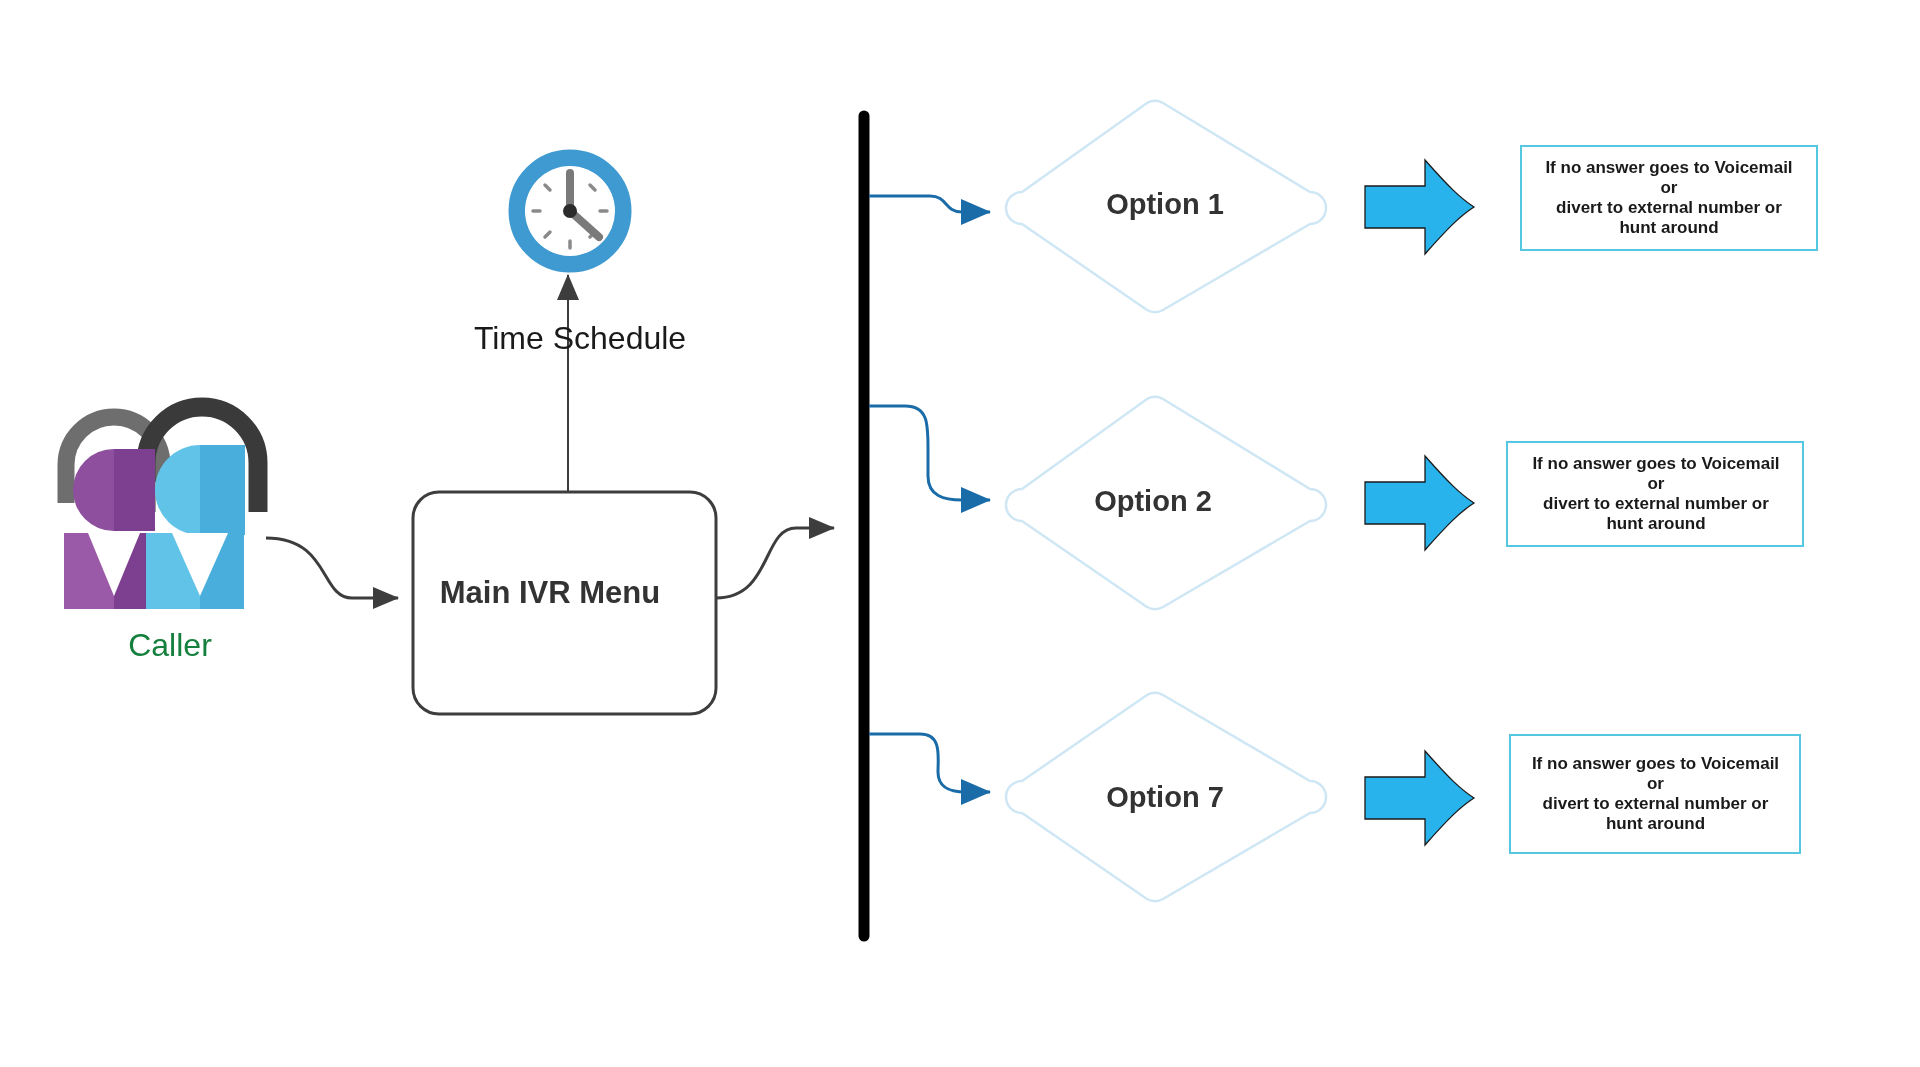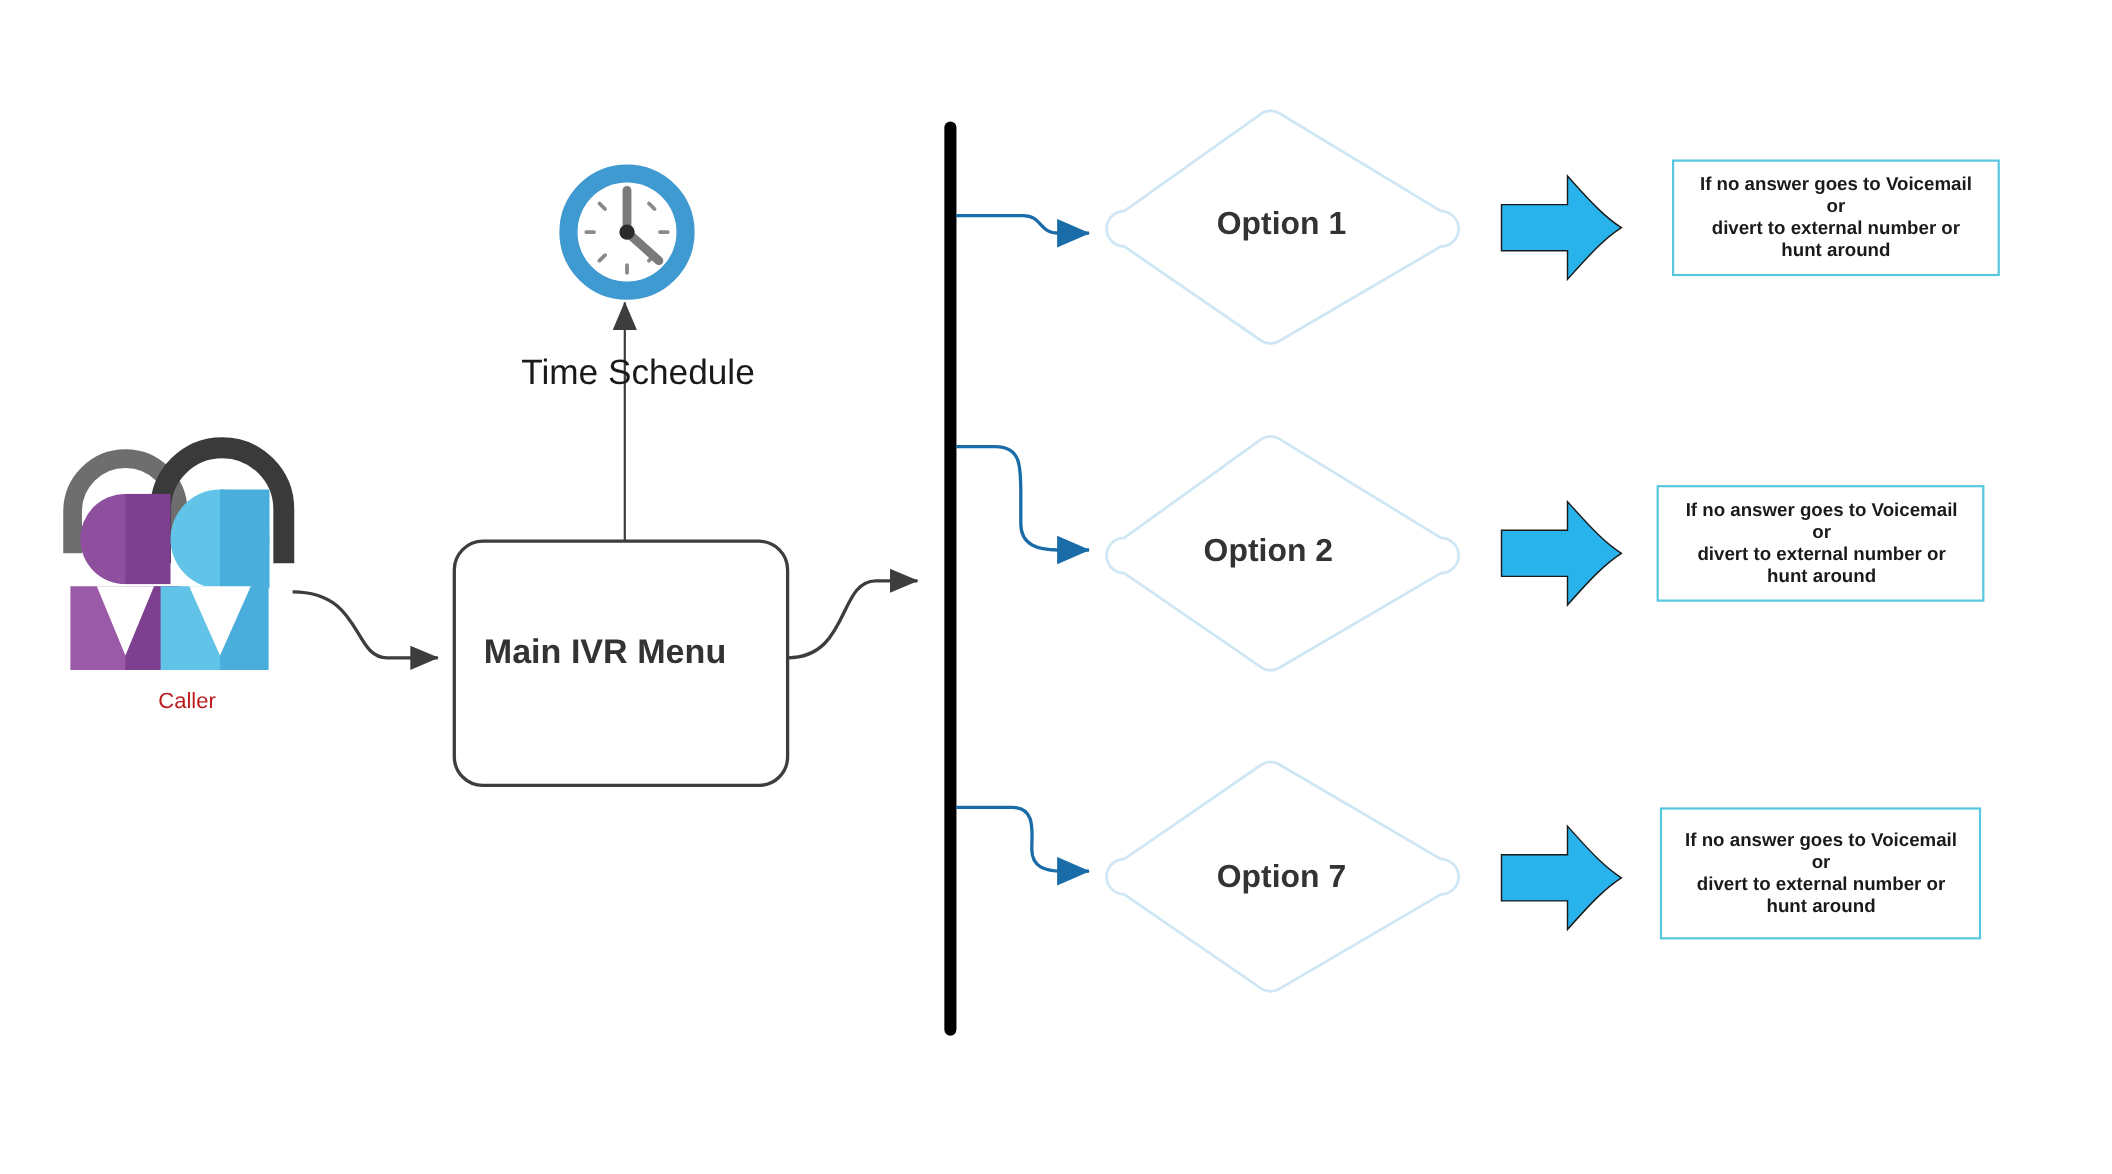--- a/index.html
+++ b/index.html
@@ -23,22 +23,22 @@
   .txt {
     position: absolute;
     white-space: pre;
   }
   
   #caller-label {
     left: 60px;
     top: 627px;
     width: 220px;
     text-align: center;
-    font-size: 20px;
-    color: #b91c1c;
+    font-size: 32px;
+    color: #15803d;
     font-weight: 400;
   }
   
   #time-schedule-label {
     left: 405px;
     top: 278px;
     width: 350px;
     text-align: center;
     font-size: 32px;
     color: #1a1a1a;

